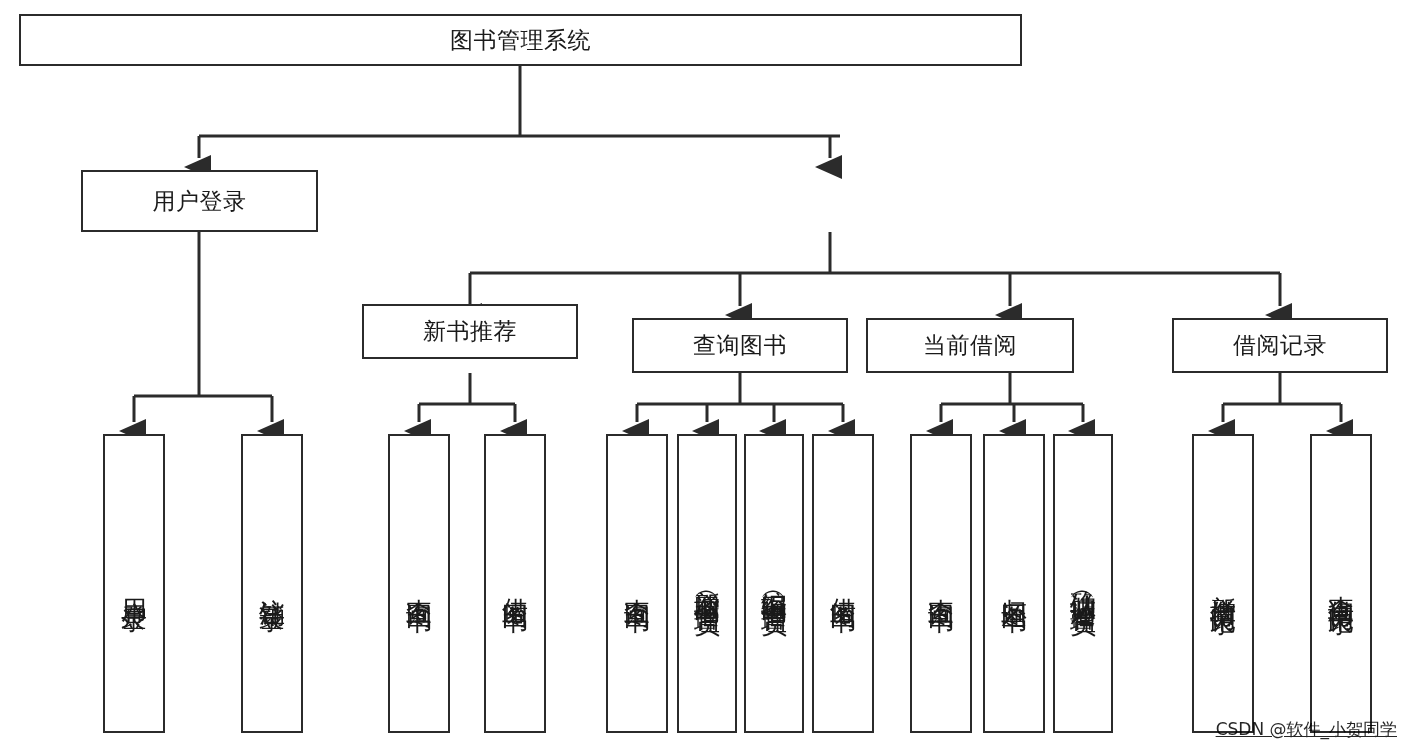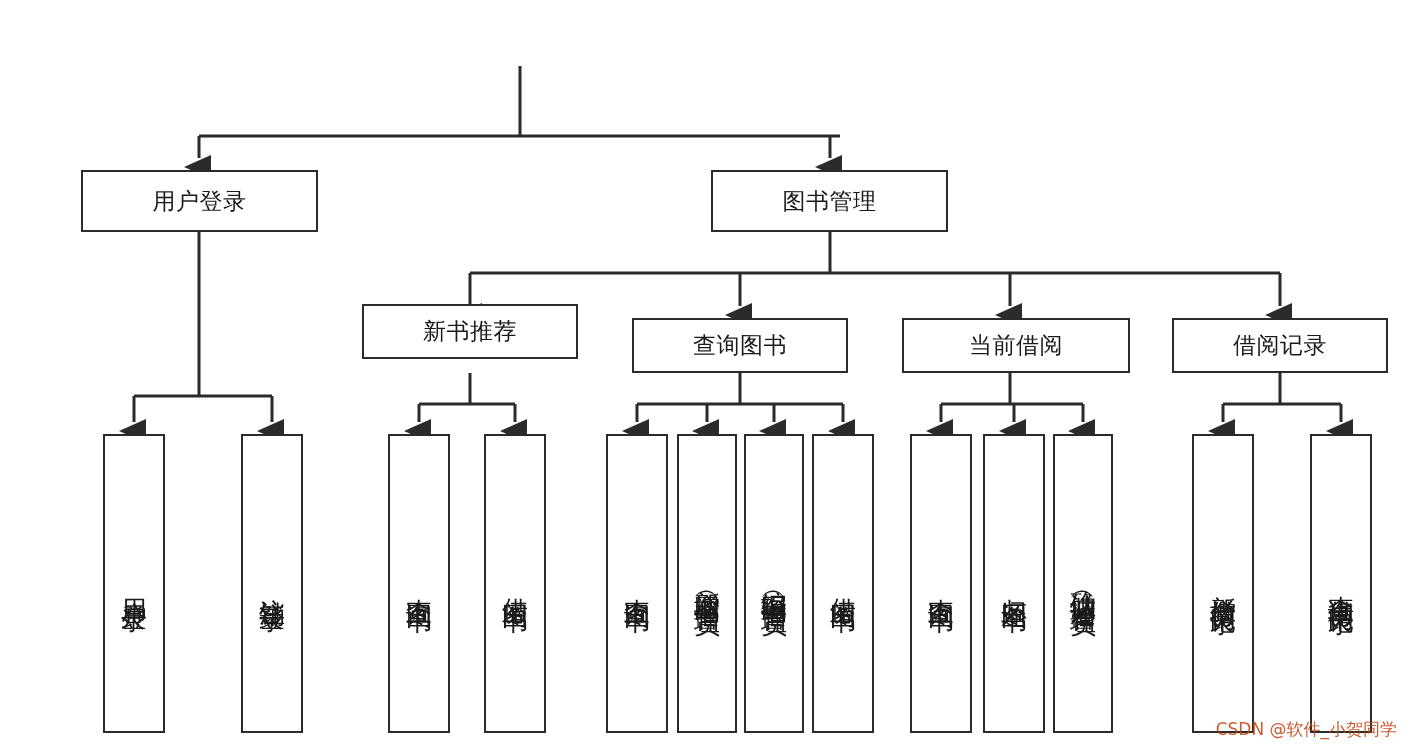--- a/index.html
+++ b/index.html
@@ -62,25 +62,26 @@
     width: 1405px;
     height: 747px;
     z-index: 1;
     pointer-events: none;
   }
   #watermark {
     position: absolute;
     right: 8px;
     bottom: 6px;
     font-size: 17px;
-    color: #c2410c;
+    color: #000000;
     font-family: "DejaVu Sans", "Liberation Sans", sans-serif;
     white-space: nowrap;
     z-index: 5;
     opacity: 0.85;
+    text-decoration: underline;
   }
 </style>
 </head>
 <body>
 
 <div id="canvas">
 
   <svg id="edges" viewBox="0 0 1405 747" xmlns="http://www.w3.org/2000/svg">
     <defs>
       <marker id="arrow" markerWidth="10" markerHeight="10" refX="1" refY="4" orient="auto" markerUnits="strokeWidth">
@@ -126,35 +127,35 @@
       <path d="M1014,404 L1014,422" marker-end="url(#arrow)"></path>
       <path d="M1083,404 L1083,422" marker-end="url(#arrow)"></path>
 
       <path d="M1280,373 L1280,404"></path>
       <path d="M1223,404 L1341,404"></path>
       <path d="M1223,404 L1223,422" marker-end="url(#arrow)"></path>
       <path d="M1341,404 L1341,422" marker-end="url(#arrow)"></path>
     </g>
   </svg>
 
+  <div class="node horiz root" style="left: 19px; top: 14px; width: 1003px; height: 52px;">
+    <span class="label">图书管理系统</span>
+  </div>
 
   <div class="node horiz" style="left: 81px; top: 170px; width: 237px; height: 62px;">
     <span class="label">用户登录</span>
   </div>
-  <div class="node horiz" style="left: 711px; top: 170px; width: 237px; height: 62px;">
-    <span class="label">图书管理</span>
-  </div>
 
   <div class="node horiz" style="left: 362px; top: 304px; width: 216px; height: 55px;">
     <span class="label">新书推荐</span>
   </div>
   <div class="node horiz" style="left: 632px; top: 318px; width: 216px; height: 55px;">
     <span class="label">查询图书</span>
   </div>
-  <div class="node horiz" style="left: 902px; top: 318px; width: 228px; height: 55px;">
+  <div class="node horiz" style="left: 866px; top: 318px; width: 208px; height: 55px;">
     <span class="label">当前借阅</span>
   </div>
   <div class="node horiz" style="left: 1172px; top: 318px; width: 216px; height: 55px; align-items: center;">
     <span class="label">借阅记录</span>
   </div>
 
   <div class="node vert" style="left: 103px; top: 434px; width: 62px; height: 299px;">
     <span class="label">用户登录</span>
   </div>
   <div class="node vert" style="left: 241px; top: 434px; width: 62px; height: 299px;">

